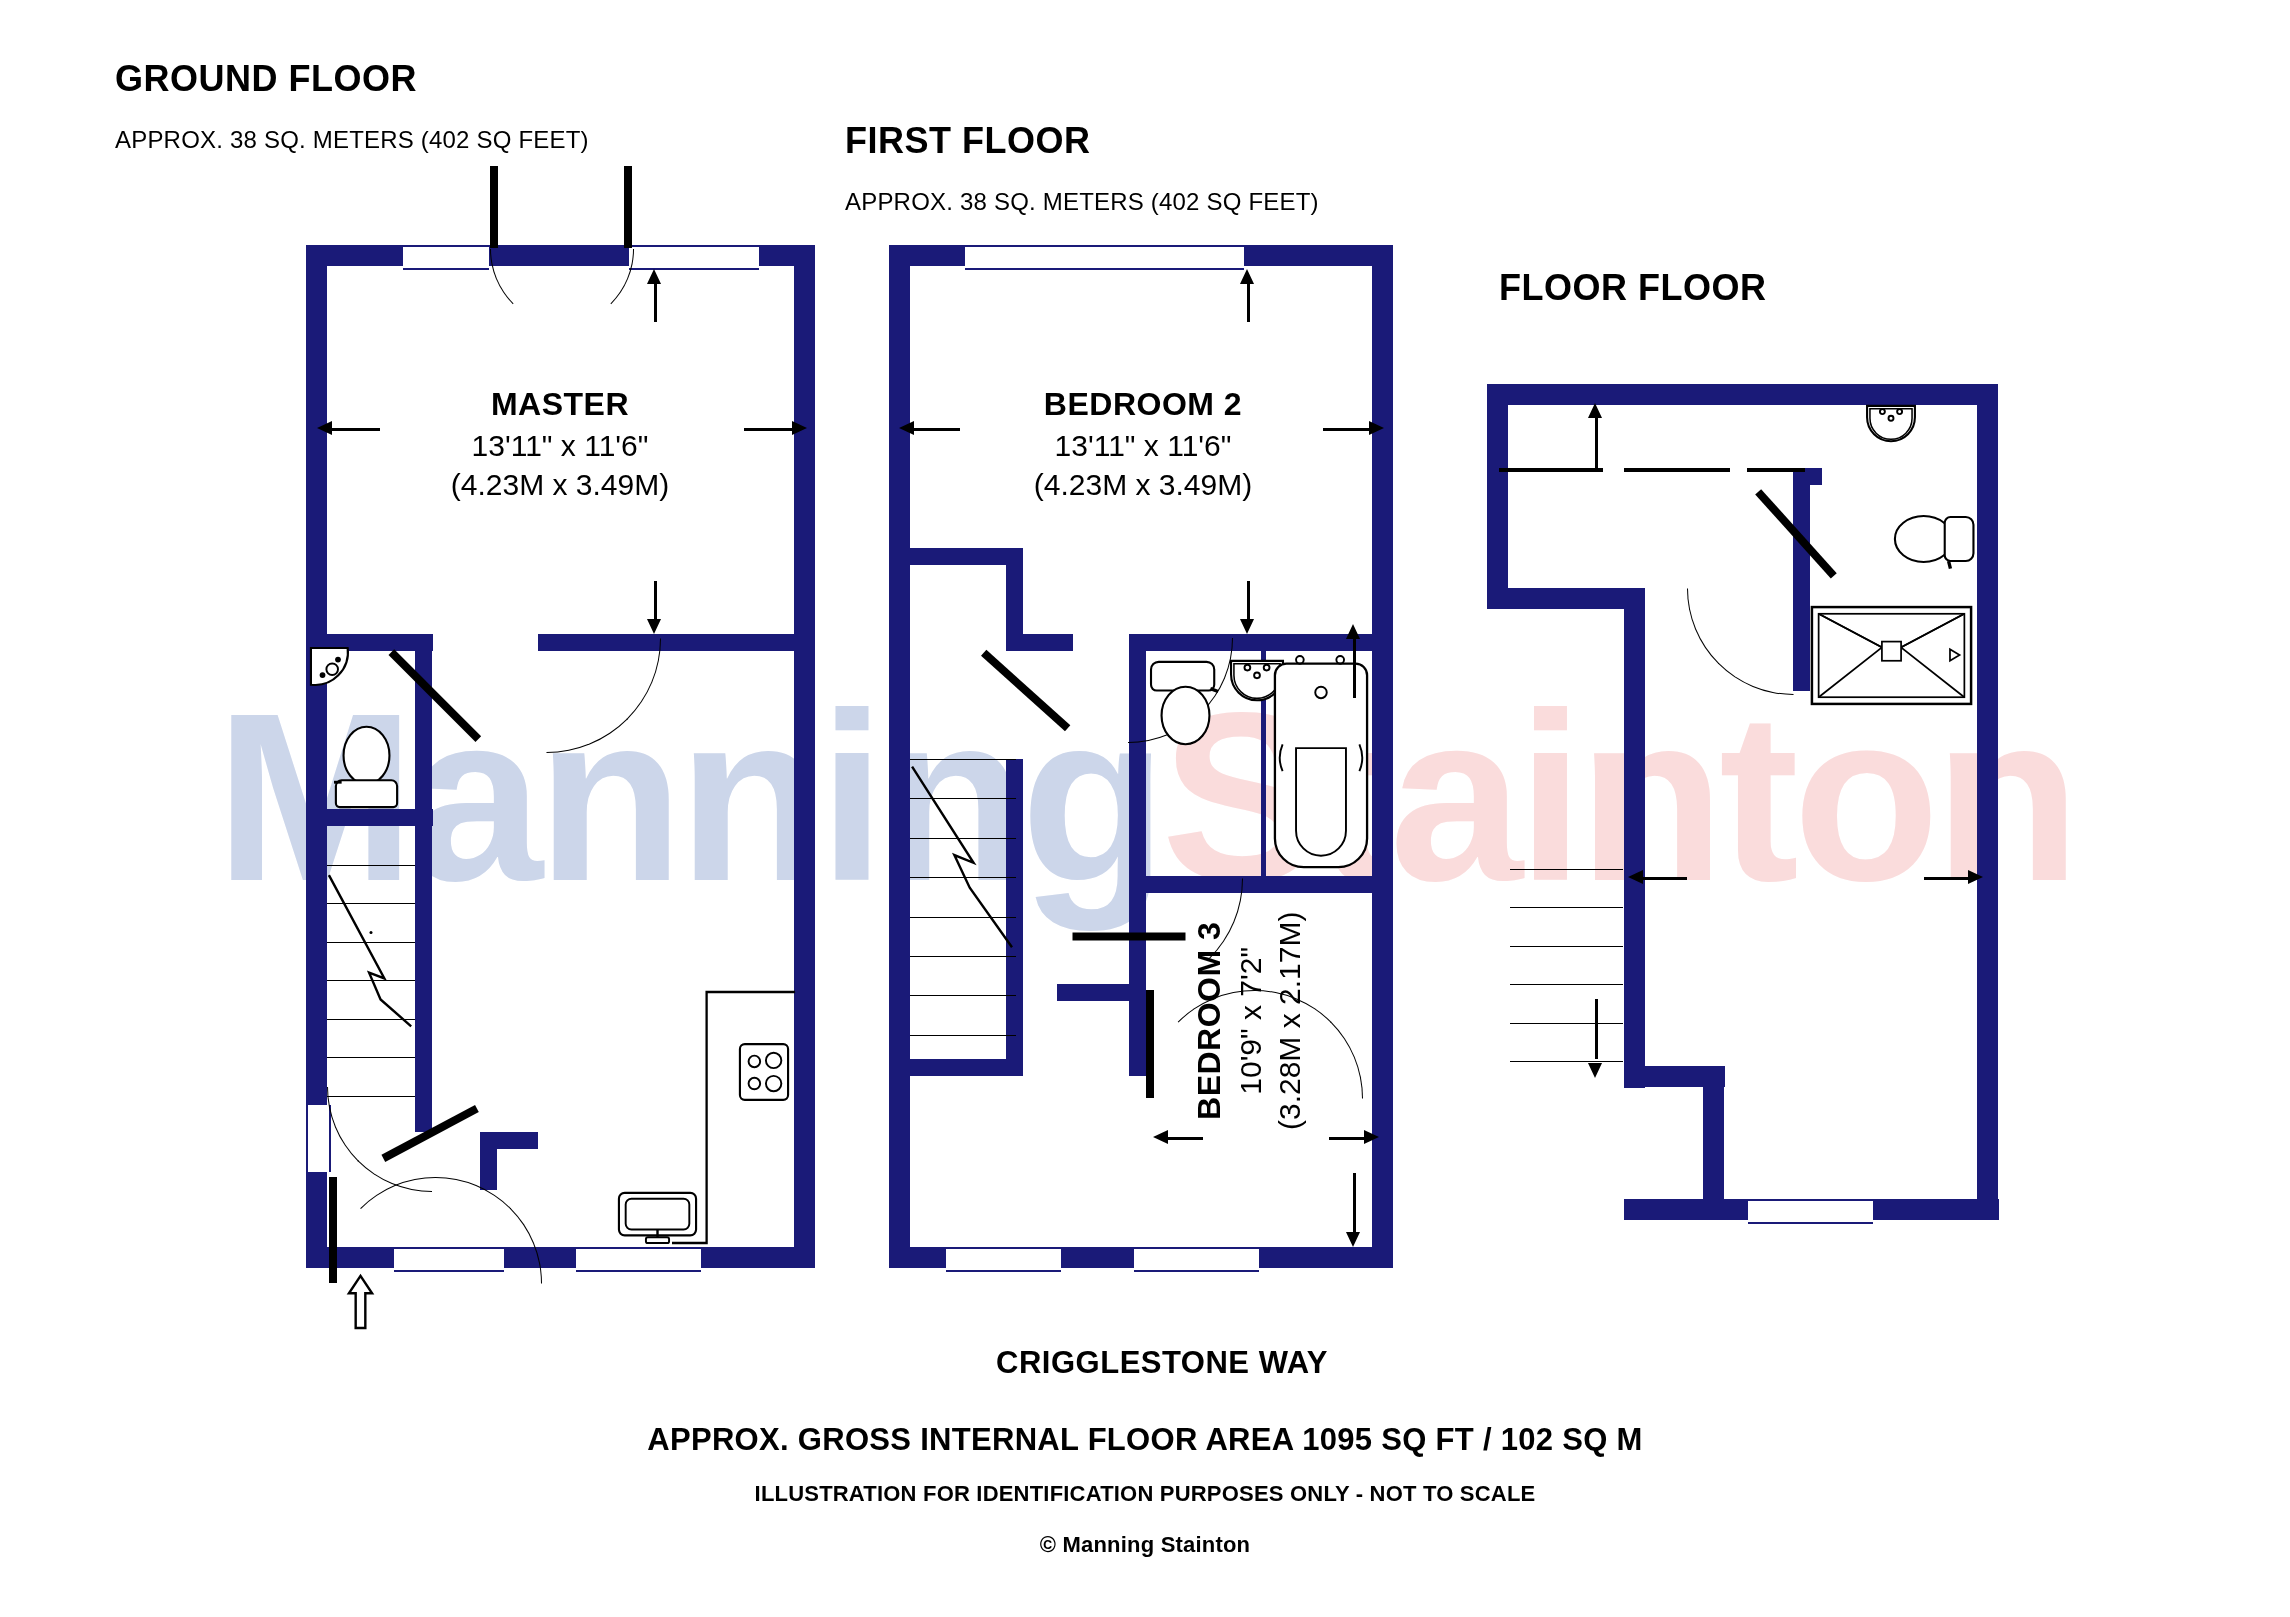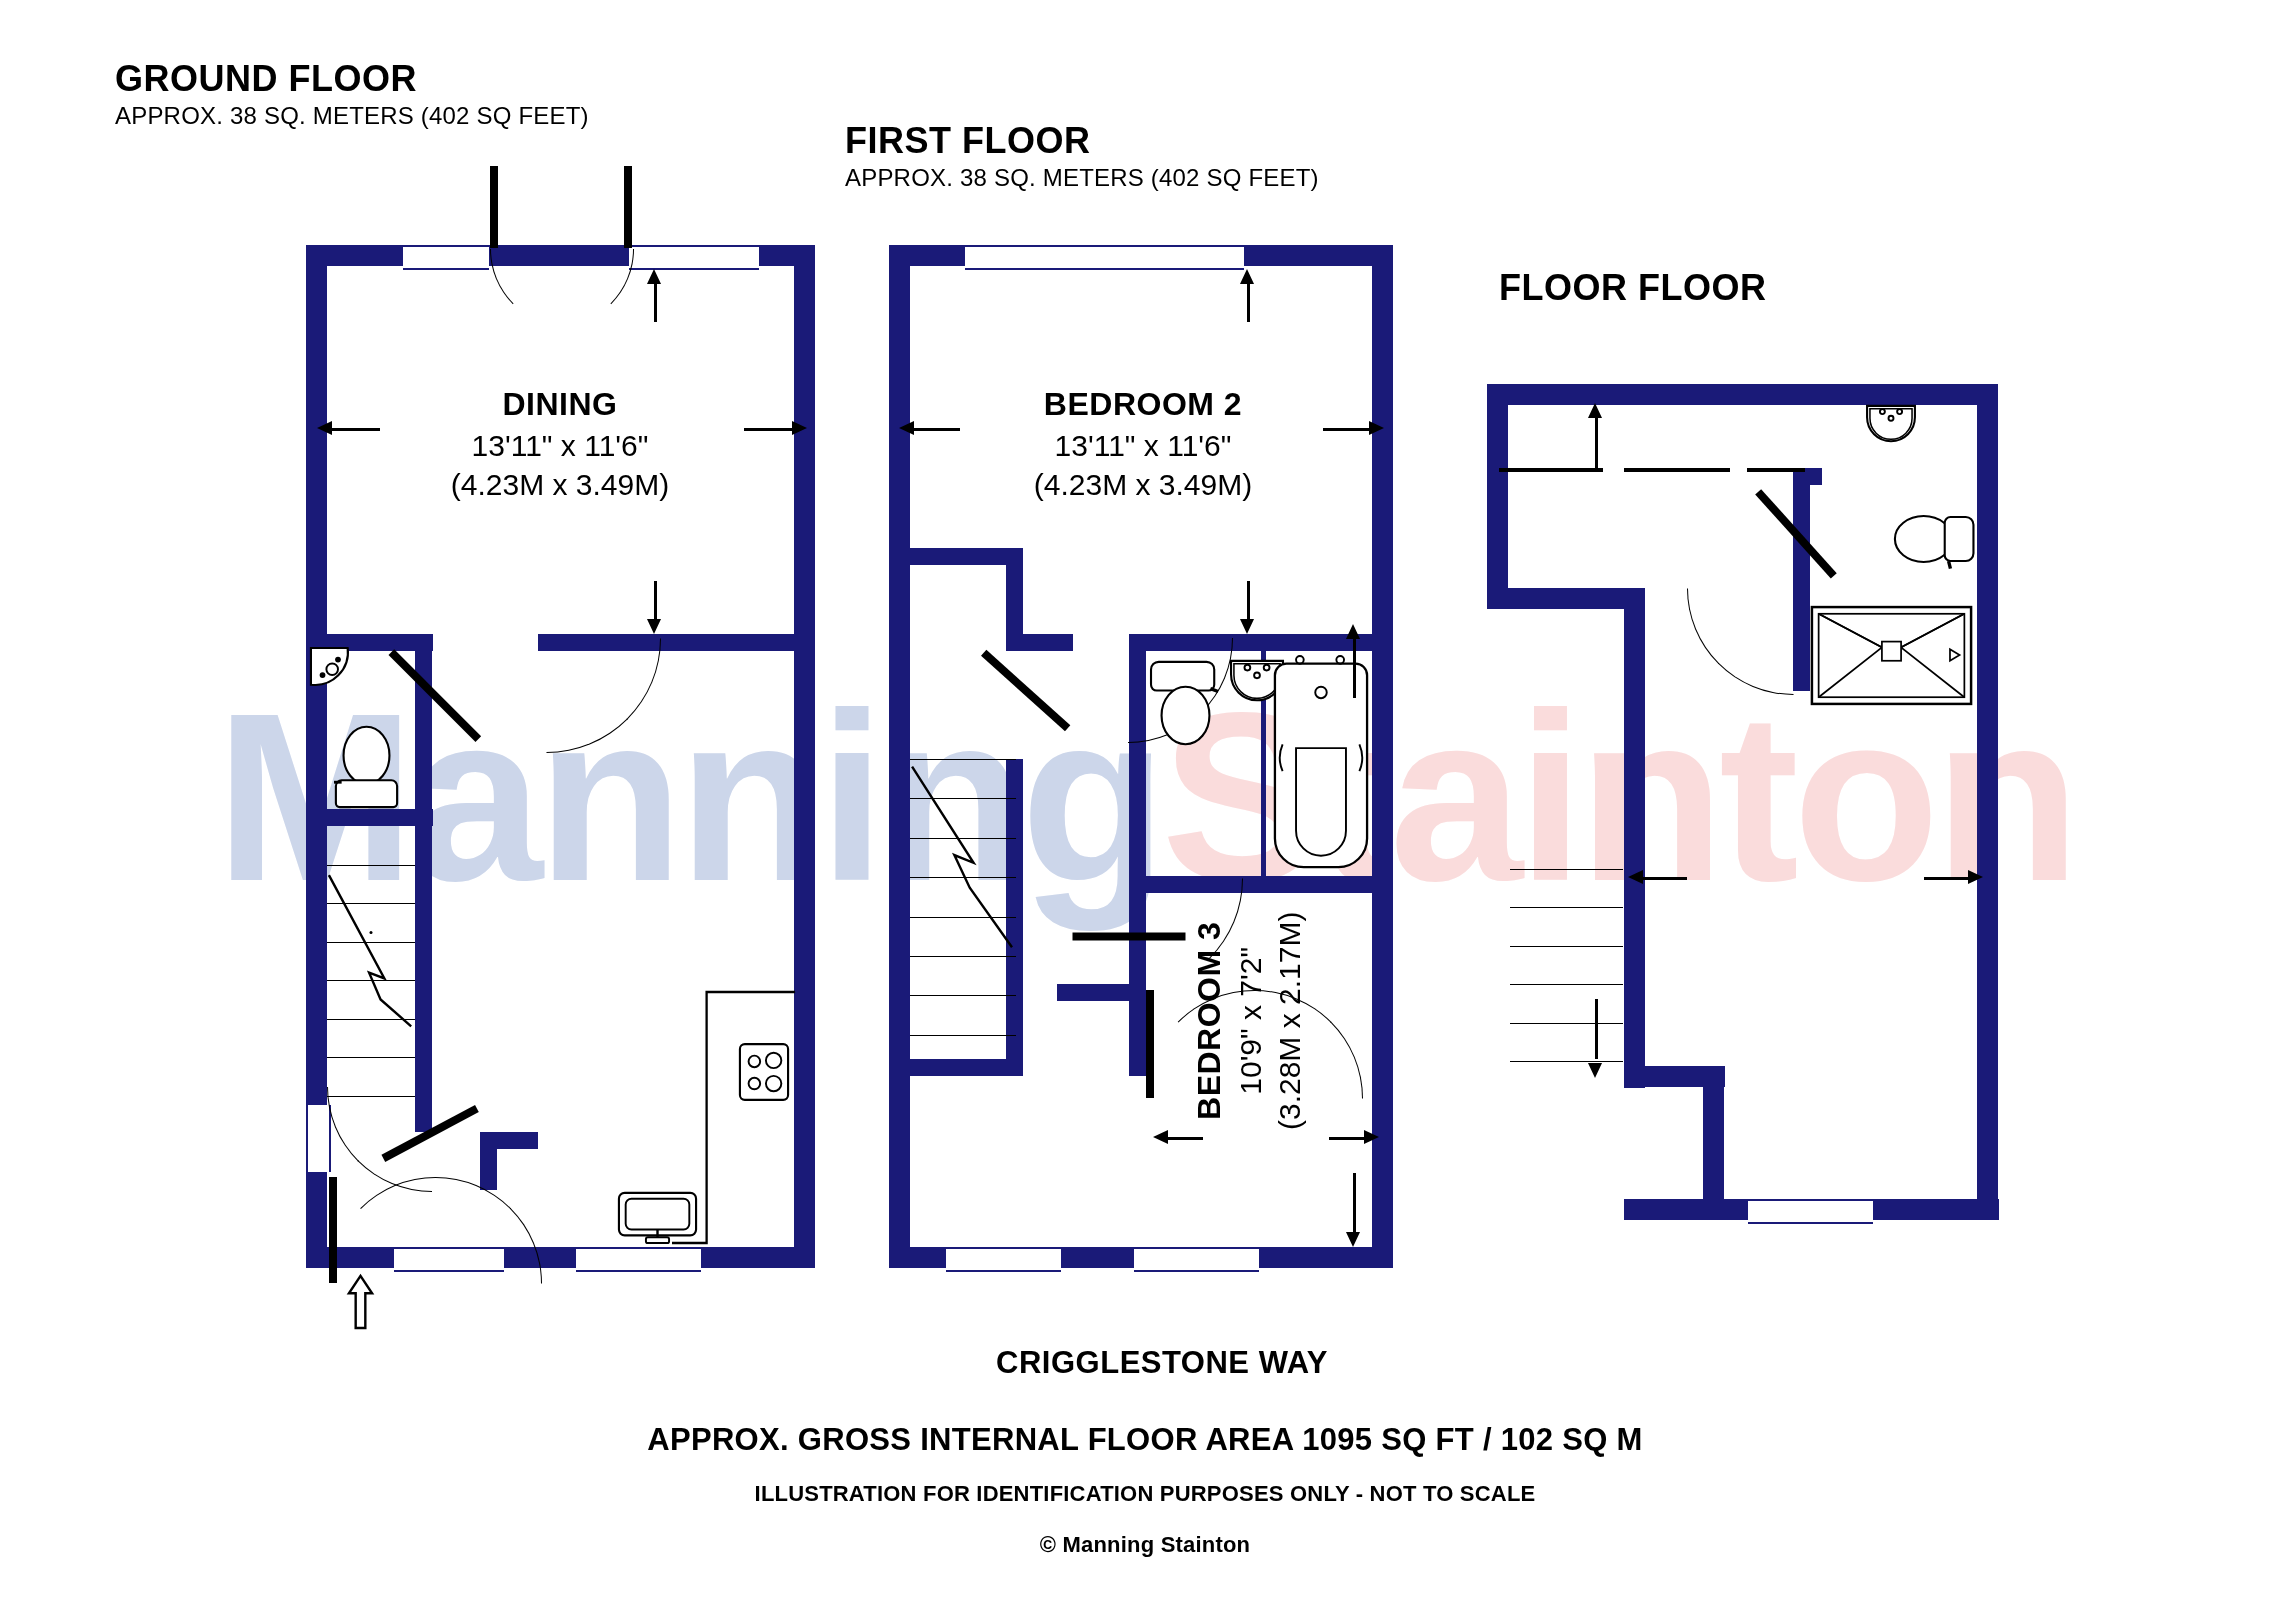--- a/index.html
+++ b/index.html
@@ -11,21 +11,21 @@
              font-size:240px;font-weight:700;letter-spacing:-5.8px;
              line-height:250px;white-space:nowrap;text-align:center;
              z-index:0;pointer-events:none;}
   #watermark .wm1{color:#ccd6ea;}
   #watermark .wm2{color:#fadcdc;}
 
   
   .plan{position:absolute;z-index:2;}
   .ttl{position:absolute;z-index:3;}
   .ttl .h{font-size:36px;font-weight:700;letter-spacing:0.5px;}
-  .ttl .s{font-size:24px;font-weight:400;margin-top:2px;letter-spacing:0.2px;}
+  .ttl .s{font-size:24px;font-weight:400;margin-top:26px;letter-spacing:0.2px;}
 
   .lbl{position:absolute;text-align:center;z-index:5;line-height:1.30;}
   .lbl .n{font-size:32px;font-weight:700;letter-spacing:0.5px;white-space:nowrap;}
   .lbl .d{font-size:30px;font-weight:400;white-space:nowrap;}
 
   
   .w{position:absolute;background:#1a1a78;z-index:3;}
   
   .ln{position:absolute;background:#000;z-index:4;}
   
@@ -182,21 +182,21 @@
   <div class="fx" style="left:617px;top:1191px;">
     <svg width="81" height="54" viewBox="0 0 84 56">
       <rect x="2" y="2" width="80" height="44" rx="6" fill="#fff" stroke="#000" stroke-width="2.2"></rect>
       <rect x="9" y="8" width="66" height="32" rx="6" fill="#fff" stroke="#000" stroke-width="2"></rect>
       <path d="M42 40 v8 M36 50 h12" stroke="#000" stroke-width="2.5" fill="none"></path>
       <rect x="30" y="48" width="24" height="6" rx="2" fill="#fff" stroke="#000" stroke-width="2"></rect>
     </svg>
   </div>
 
   <div class="lbl" style="left:368px;top:384px;width:384px;">
-    <div class="n">DINING</div>
+    <div class="n">MASTER</div>
     <div class="d">13'11" x 11'6"</div>
     <div class="d">(4.23M x 3.49M)</div>
   </div>
 
 
   <div class="dim" style="left:317px;top:420px;width:490px;height:17.3px;">
     <div class="ah l" style="left:0;top:1px;"></div>
     <div class="bar" style="left:13.4px;top:7.7px;width:50px;height:2.9px;"></div>
     <div class="bar" style="right:13.4px;top:7.7px;width:50px;height:2.9px;"></div>
     <div class="ah r" style="right:0;top:1px;"></div>

